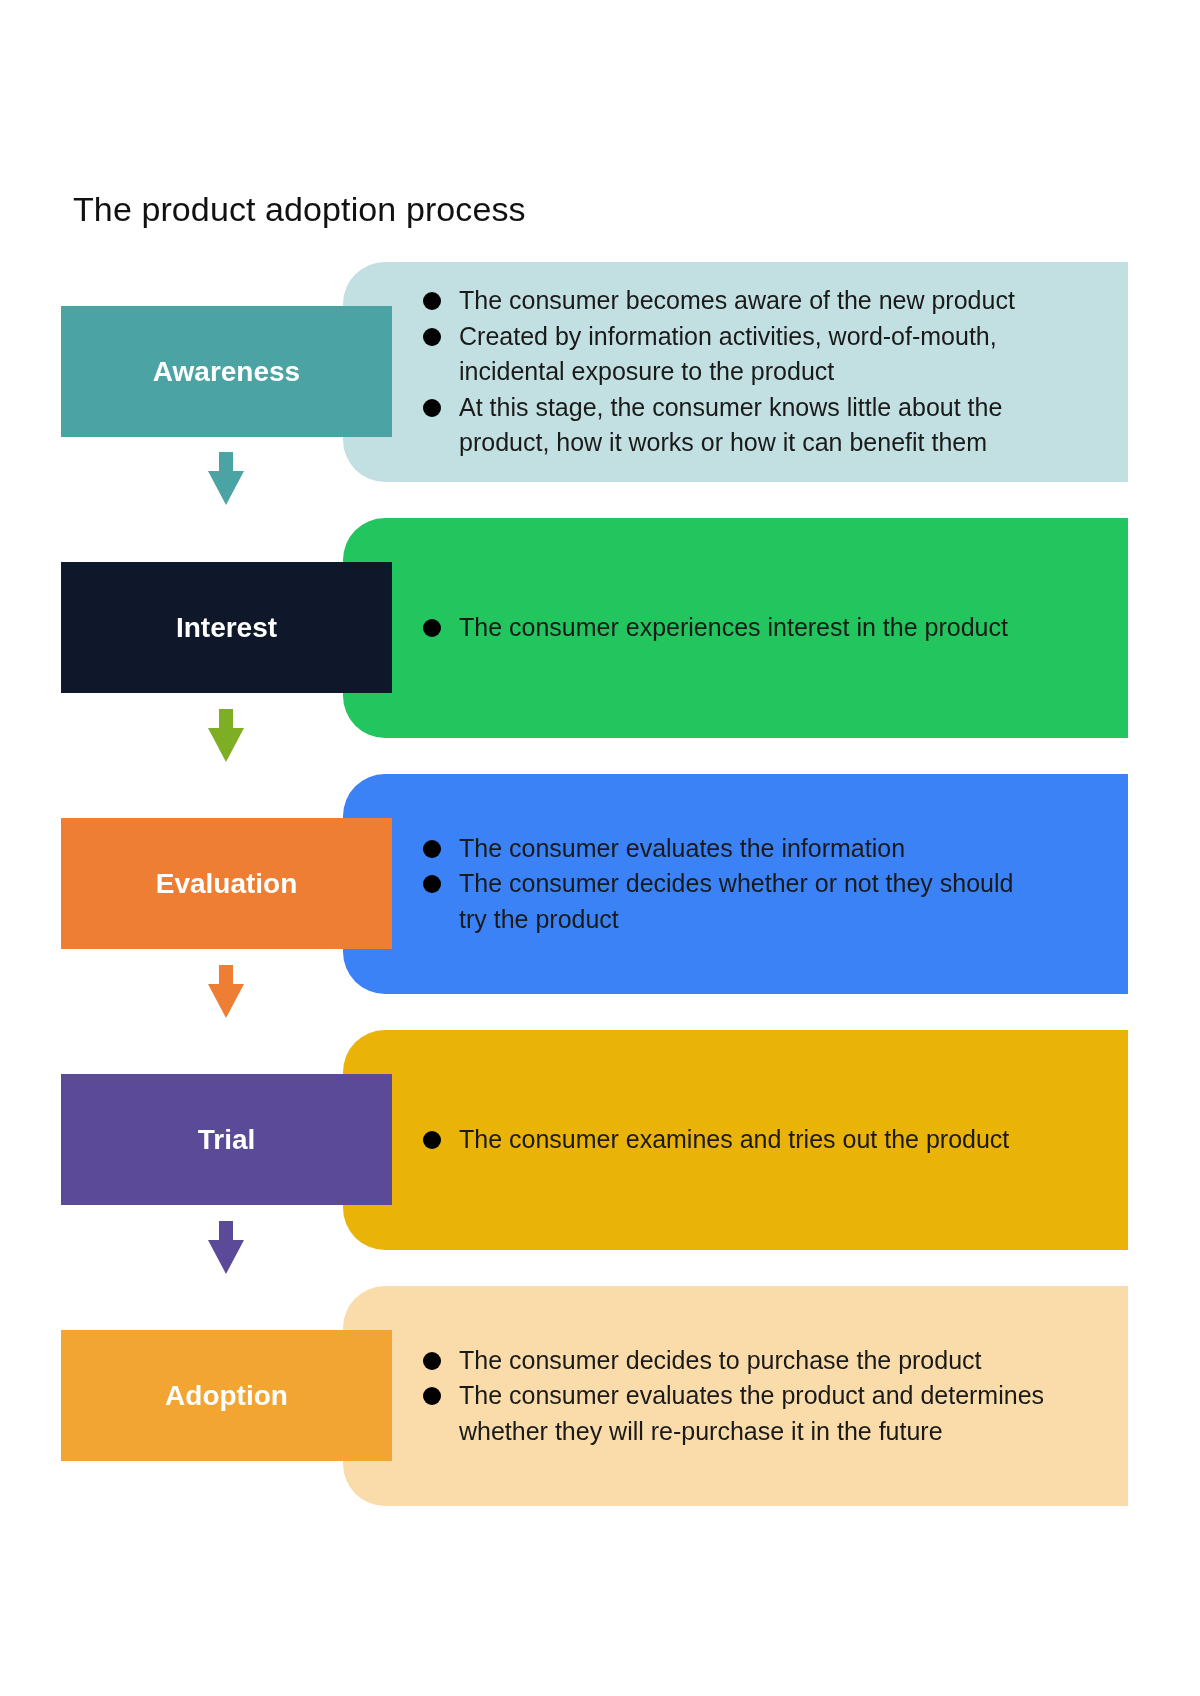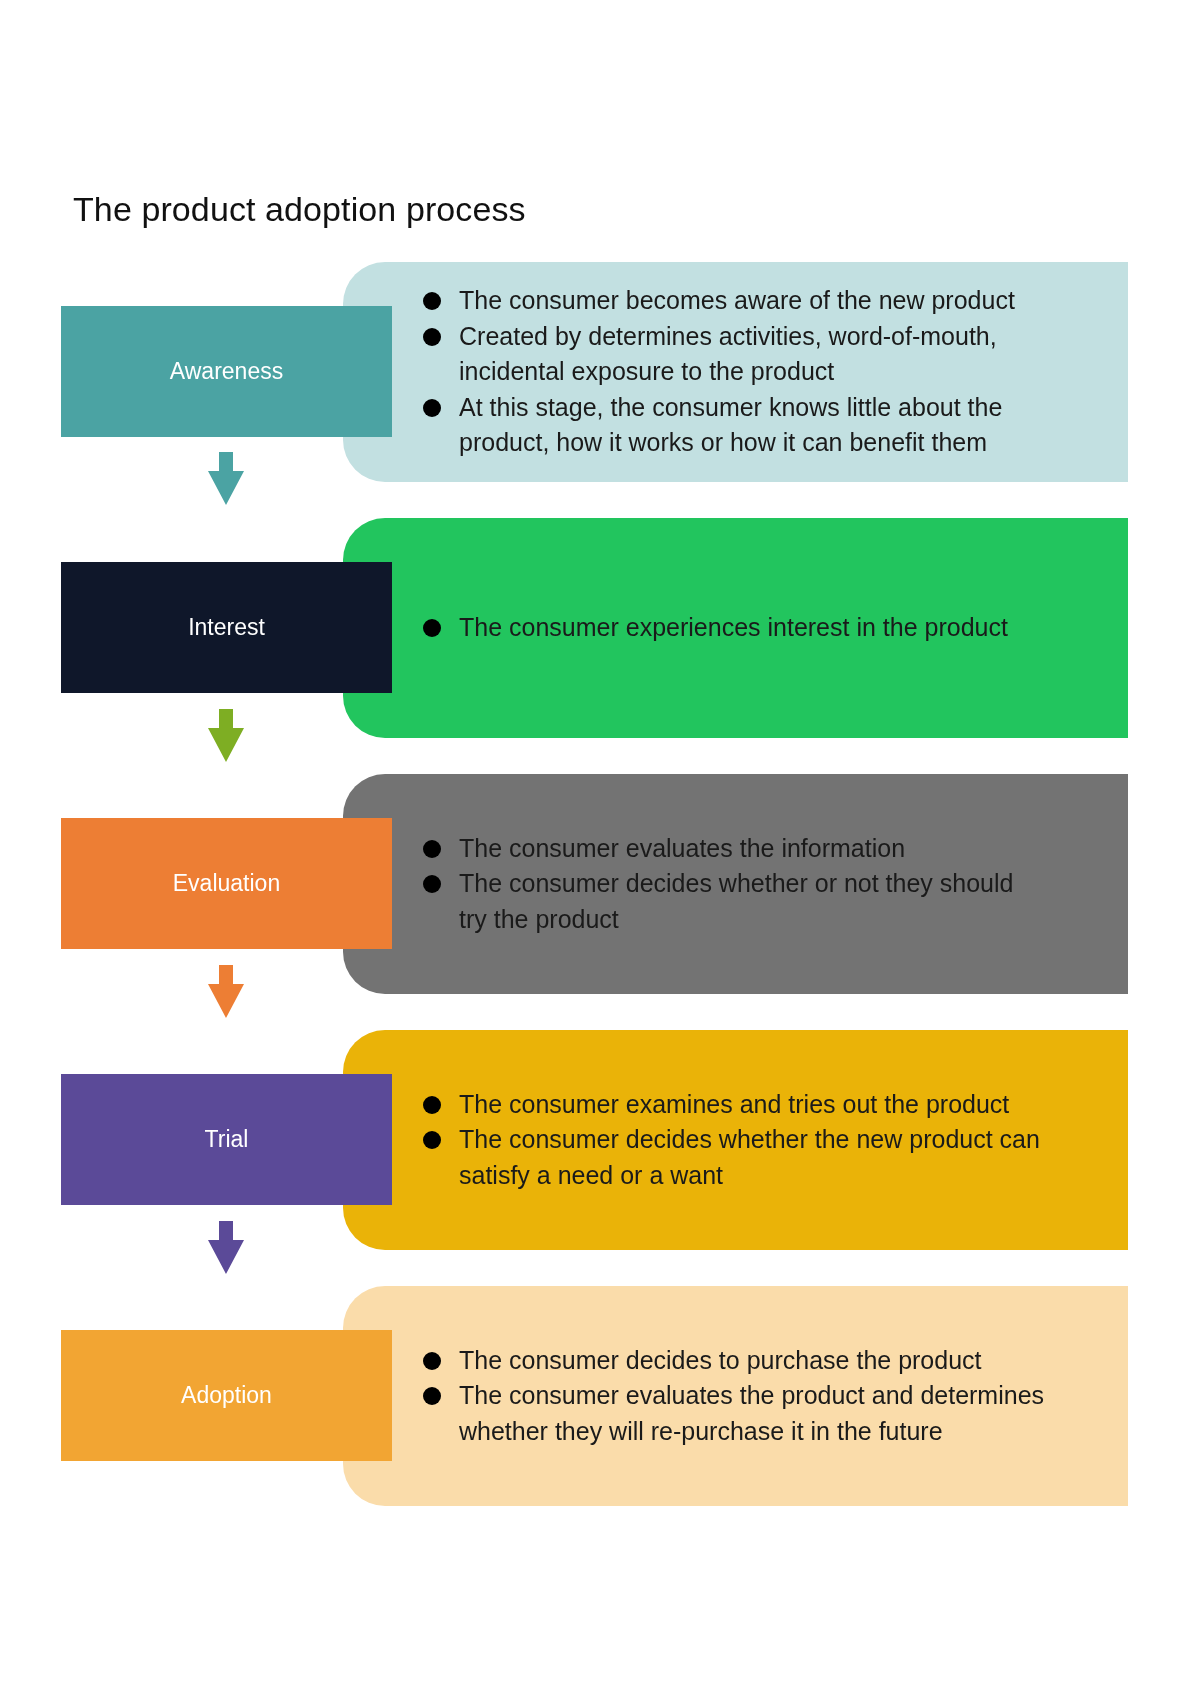--- a/index.html
+++ b/index.html
@@ -11,33 +11,33 @@
   .card { position: absolute; left: 343px; top: 0; width: 785px; height: 220px;
           border-radius: 42px 0 0 42px; box-sizing: border-box;
           display: flex; align-items: center; }
   .card ul { list-style: none; margin: 0; padding: 0 0 0 80px; }
   .card li { position: relative; font-size: 25px; line-height: 35.5px;
              padding-left: 36px; color: #1a1a1a; }
   .bullet { position: absolute; left: 0; top: 9px; width: 18px; height: 18px;
             border-radius: 50%; background: #000; }
   .box { position: absolute; left: 61px; top: 44px; width: 331px; height: 131px;
          display: flex; align-items: center; justify-content: center; }
-  .box span { color: #ffffff; font-weight: normal; font-size: 23px; }
+  .box span { color: #ffffff; font-weight: bold; font-size: 28px; }
   .arrow { position: absolute; left: 208px; width: 36px; height: 53px; }
 </style>
 </head>
 <body>
 
 <div class="title">The product adoption process</div>
 
 <div class="stage" style="top:262px">
   <div class="card" style="background:#C2E0E1">
     <ul>
       <li style="width:660px"><span class="bullet"></span><span>The consumer becomes aware of the new product</span></li>
-      <li style="width:610px"><span class="bullet"></span><span>Created by determines activities, word-of-mouth, incidental exposure to the product</span></li>
+      <li style="width:610px"><span class="bullet"></span><span>Created by information activities, word-of-mouth, incidental exposure to the product</span></li>
       <li style="width:610px"><span class="bullet"></span><span>At this stage, the consumer knows little about the product, how it works or how it can benefit them</span></li>
     </ul>
   </div>
   <div class="box" style="background:#4BA3A3">
     <span>Awareness</span>
   </div>
   <svg class="arrow" style="top:190px" viewBox="0 0 36 53">
     <polygon points="11,0 25,0 25,19 36,19 18,53 0,19 11,19" fill="#4BA3A3"></polygon>
   </svg>
 </div>
@@ -50,39 +50,38 @@
   </div>
   <div class="box" style="background:#0f172a">
     <span>Interest</span>
   </div>
   <svg class="arrow" style="top:191px" viewBox="0 0 36 53">
     <polygon points="11,0 25,0 25,19 36,19 18,53 0,19 11,19" fill="#7EAE23"></polygon>
   </svg>
 </div>
 
 <div class="stage" style="top:774px">
-  <div class="card" style="background:#737373">
+  <div class="card" style="background:#3b82f6">
     <ul>
       <li style="width:600px"><span class="bullet"></span><span>The consumer evaluates the information</span></li>
       <li style="width:580px"><span class="bullet"></span><span>The consumer decides whether or not they should try the product</span></li>
     </ul>
   </div>
   <div class="box" style="background:#ED7E34">
     <span>Evaluation</span>
   </div>
   <svg class="arrow" style="top:191px" viewBox="0 0 36 53">
     <polygon points="11,0 25,0 25,19 36,19 18,53 0,19 11,19" fill="#ED7E34"></polygon>
   </svg>
 </div>
 
 <div class="stage" style="top:1030px">
   <div class="card" style="background:#eab308">
     <ul>
       <li style="width:660px"><span class="bullet"></span><span>The consumer examines and tries out the product</span></li>
-      <li style="width:640px"><span class="bullet"></span><span>The consumer decides whether the new product can satisfy a need or a want</span></li>
     </ul>
   </div>
   <div class="box" style="background:#5B4A98">
     <span>Trial</span>
   </div>
   <svg class="arrow" style="top:191px" viewBox="0 0 36 53">
     <polygon points="11,0 25,0 25,19 36,19 18,53 0,19 11,19" fill="#5B4A98"></polygon>
   </svg>
 </div>
 

